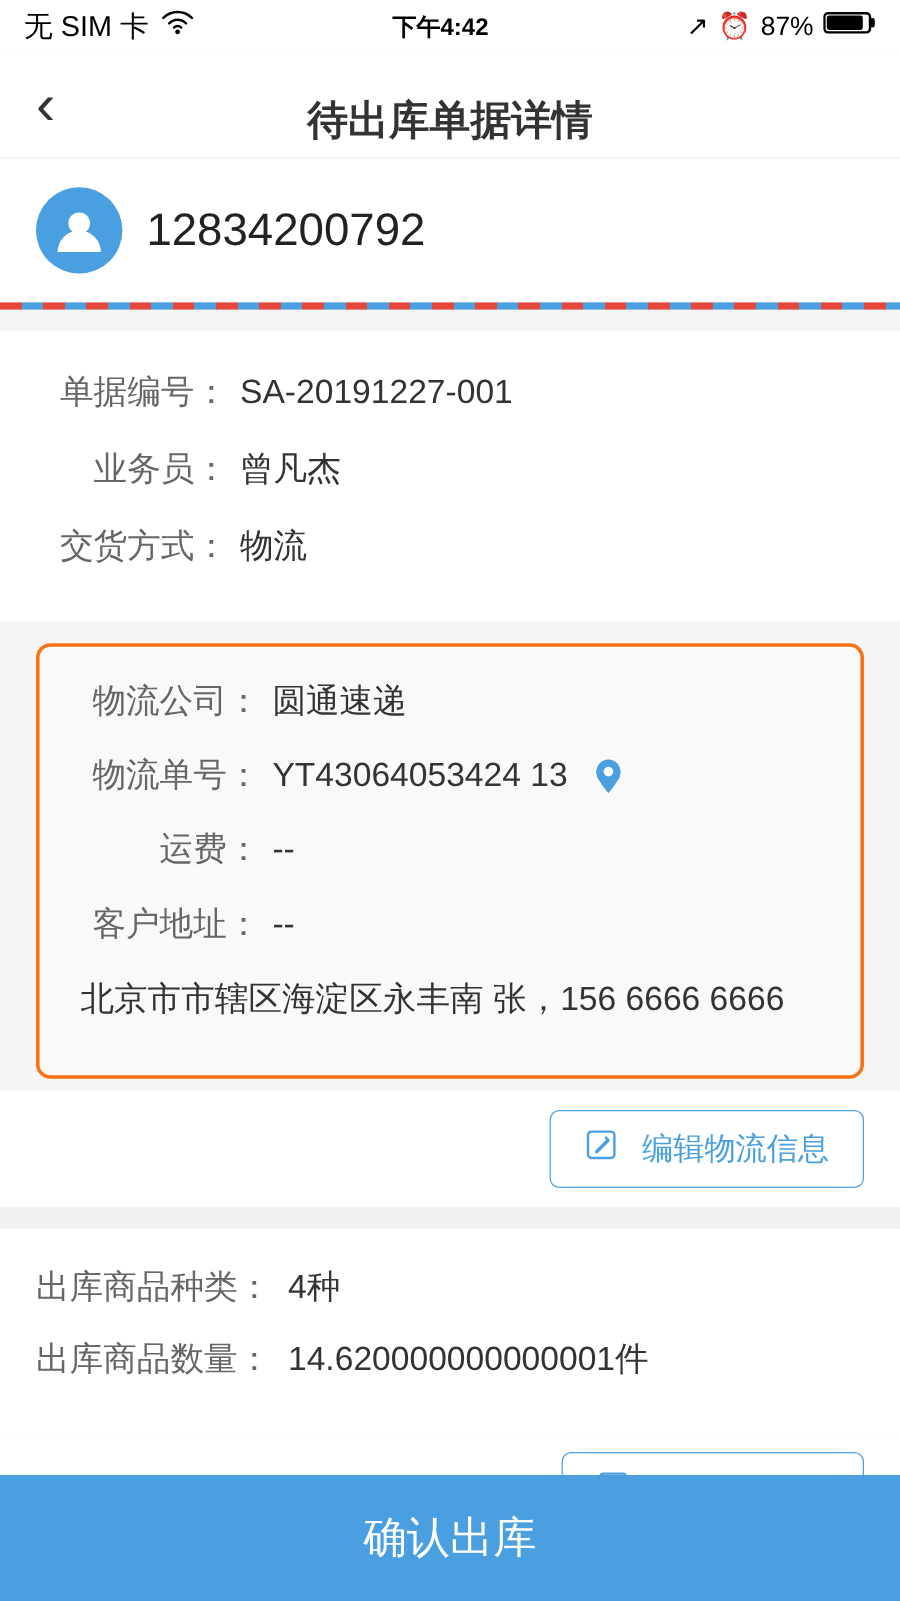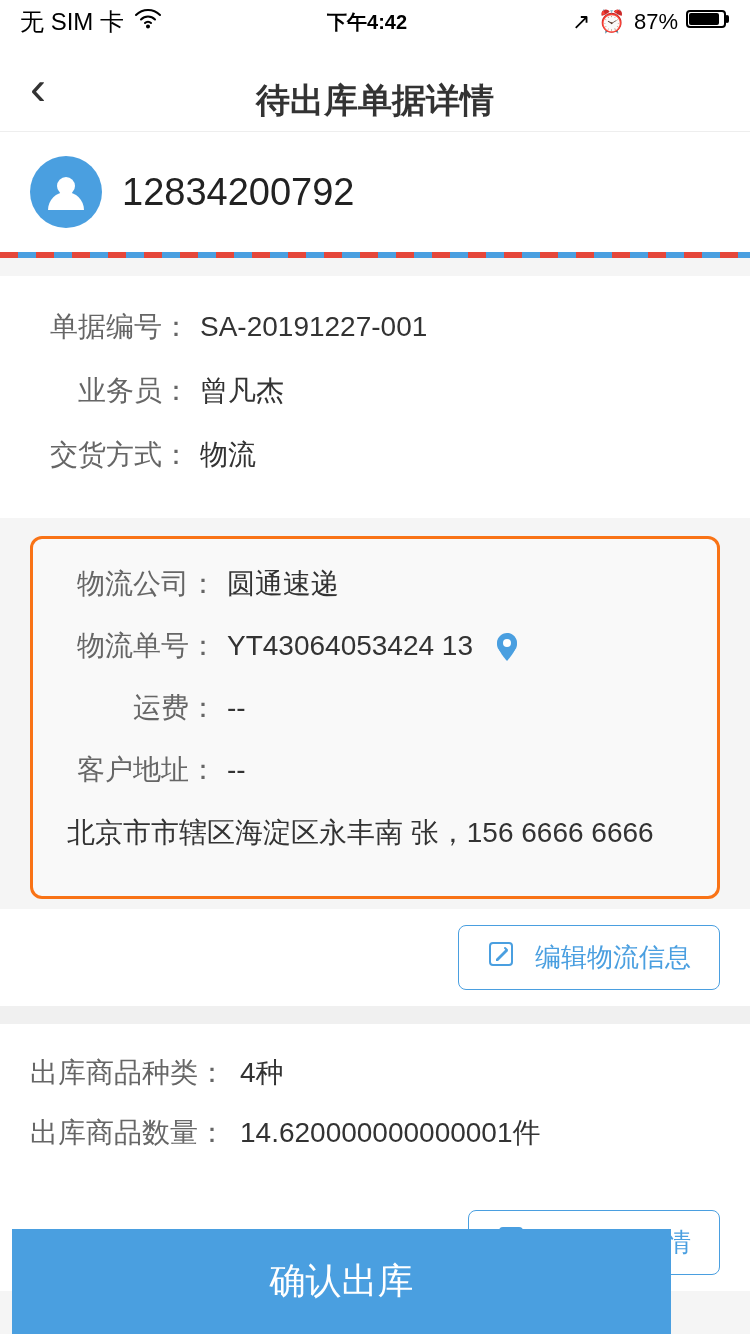--- a/index.html
+++ b/index.html
@@ -217,22 +217,22 @@
       align-items: center;
       gap: 10px;
       background: #fff;
       cursor: pointer;
     }
 
     
     .confirm-btn-wrap {
       position: fixed;
       bottom: 0;
-      left: 12px;
-      width: 659px;
+      left: 0;
+      width: 750px;
       background: #4a9fe0;
       padding: 28px 0;
       display: flex;
       align-items: center;
       justify-content: center;
     }
     .confirm-btn {
       color: #fff;
       font-size: 36px;
       font-weight: 500;

